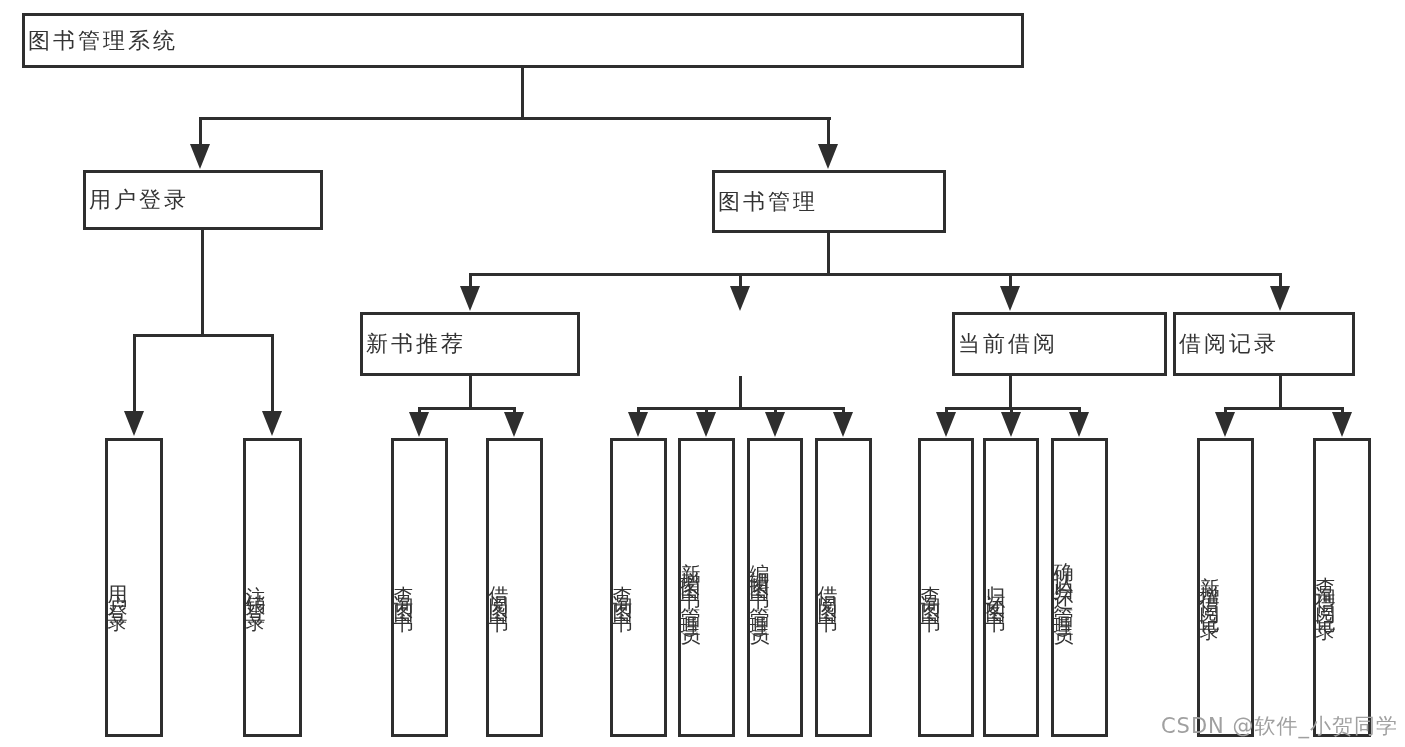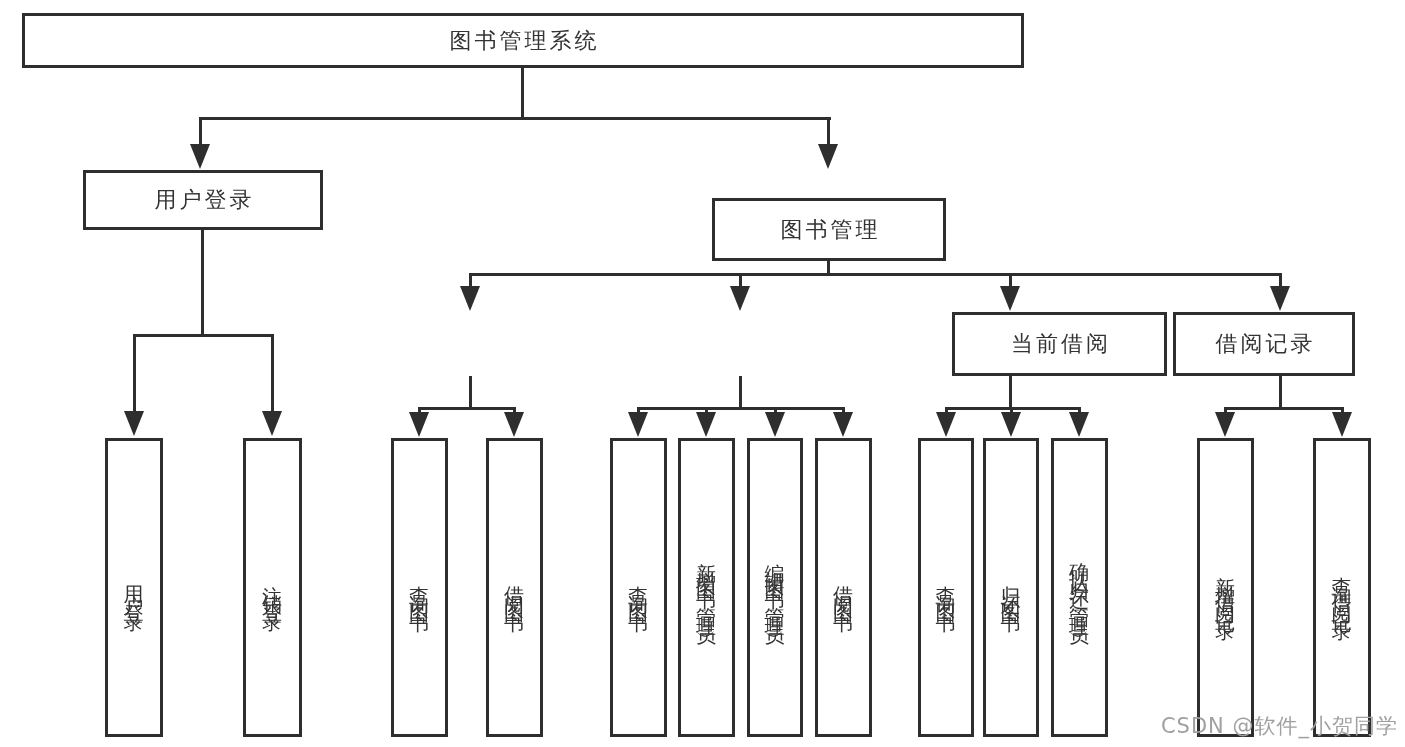--- a/index.html
+++ b/index.html
@@ -28,21 +28,21 @@
     border-right: 10px solid transparent;
     border-top: 25px solid var(--line);
   }
   
   .box {
     position: absolute;
     background: #fff;
     border: 3px solid var(--line);
     display: flex;
     align-items: center;
-    justify-content: center;
+    justify-content: flex-start;
   }
   .lbl {
     color: var(--text);
     font-size: 22px;
     letter-spacing: 3px;
     white-space: nowrap;
     text-indent: 3px; 
   }
   .root .lbl { font-size: 22px; }
   .vbox .lbl {
@@ -128,24 +128,27 @@
   <div class="vl" style="left:1341px; top:407px; height:8px;"></div>
   <div class="ah" style="left:1332px; top:412px;"></div>
 
   <div class="box root" style="left:22px; top:13px; width:1002px; height:55px;">
     <span class="lbl">图书管理系统</span>
   </div>
 
   <div class="box" style="left:83px; top:170px; width:240px; height:60px;">
     <span class="lbl">用户登录</span>
   </div>
-  <div class="box" style="left:712px; top:170px; width:234px; height:63px;margin-top:28px;">
+  <div class="box" style="left:712px; top:170px; width:234px; height:63px;">
     <span class="lbl">图书管理</span>
   </div>
 
+  <div class="box" style="left:360px; top:312px; width:220px; height:64px;">
+    <span class="lbl">新书推荐</span>
+  </div>
   <div class="box" style="left:952px; top:312px; width:215px; height:64px;">
     <span class="lbl">当前借阅</span>
   </div>
   <div class="box" style="left:1173px; top:312px; width:182px; height:64px;">
     <span class="lbl">借阅记录</span>
   </div>
 
   <div class="box vbox" style="left:105px; top:438px; width:58px; height:299px;">
     <span class="lbl">用户登录</span>
   </div>

